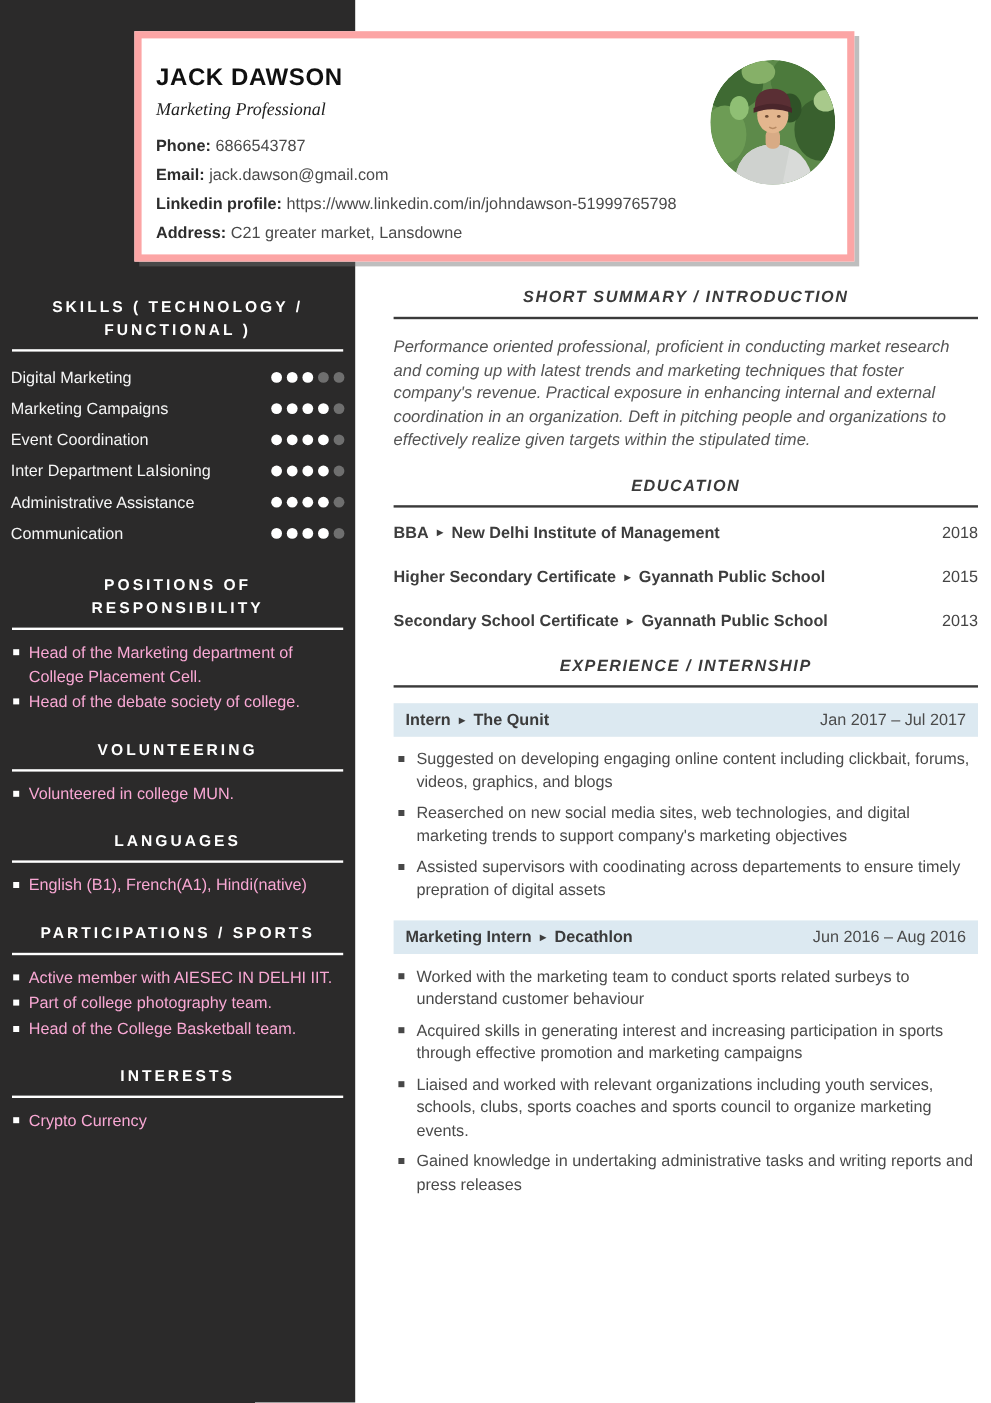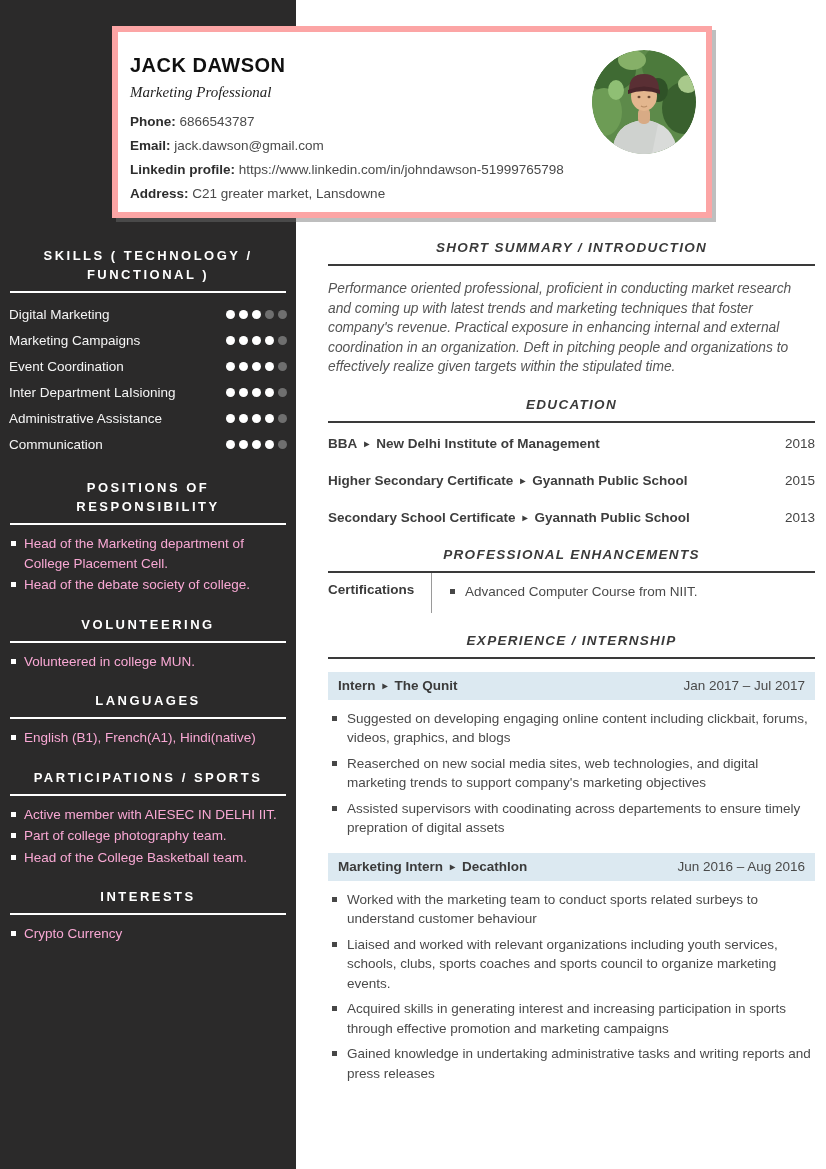--- a/index.html
+++ b/index.html
@@ -278,31 +278,20 @@
         <span class="edu-year">2015</span>
       </div>
       <div class="edu-row">
         <span class="edu-left">
           <span>Secondary School Certificate</span><span class="arrow">▸</span><span>Gyannath Public School</span>
         </span>
         <span class="edu-year">2013</span>
       </div>
     </section>
 
-    <section class="main-section">
-      <h2 class="main-heading">PROFESSIONAL ENHANCEMENTS</h2>
-      <hr class="main-rule" style="margin-bottom:0;">
-      <div class="cert-row">
-        <div class="cert-label">Certifications</div>
-        <div class="cert-divider"></div>
-        <ul class="main-list">
-          <li>Advanced Computer Course from NIIT.</li>
-        </ul>
-      </div>
-    </section>
 
     <section class="main-section">
       <h2 class="main-heading">EXPERIENCE / INTERNSHIP</h2>
       <hr class="main-rule">
 
       <div class="job-block">
         <div class="job-bar" style="background: rgb(220, 233, 241);">
           <span class="job-title">
             <span>Intern</span><span class="arrow">▸</span><span>The Qunit</span>
           </span>
@@ -317,21 +306,21 @@
 
       <div class="job-block">
         <div class="job-bar" style="background: rgb(220, 233, 241);">
           <span class="job-title">
             <span>Marketing Intern</span><span class="arrow">▸</span><span>Decathlon</span>
           </span>
           <span class="job-dates">Jun 2016 – Aug 2016</span>
         </div>
         <ul class="main-list">
           <li>Worked with the marketing team to conduct sports related surbeys to understand customer behaviour</li>
+          <li>Acquired skills in generating interest and increasing participation in sports through effective promotion and marketing campaigns</li>
           <li>Liaised and worked with relevant organizations including youth services, schools, clubs, sports coaches and sports council to organize marketing events.</li>
-          <li>Acquired skills in generating interest and increasing participation in sports through effective promotion and marketing campaigns</li>
           <li>Gained knowledge in undertaking administrative tasks and writing reports and press releases</li>
         </ul>
       </div>
 
     </section>
   </main>
 </div>
 
 </body></html>

